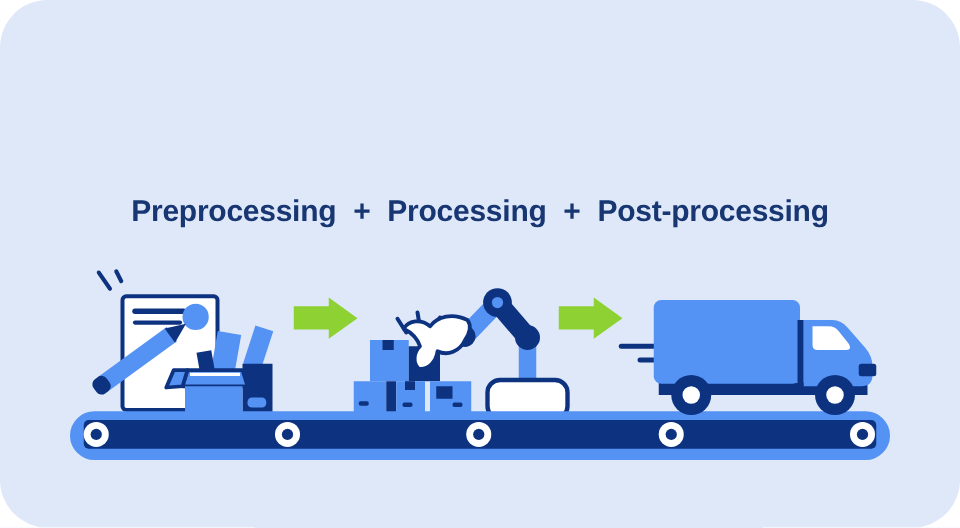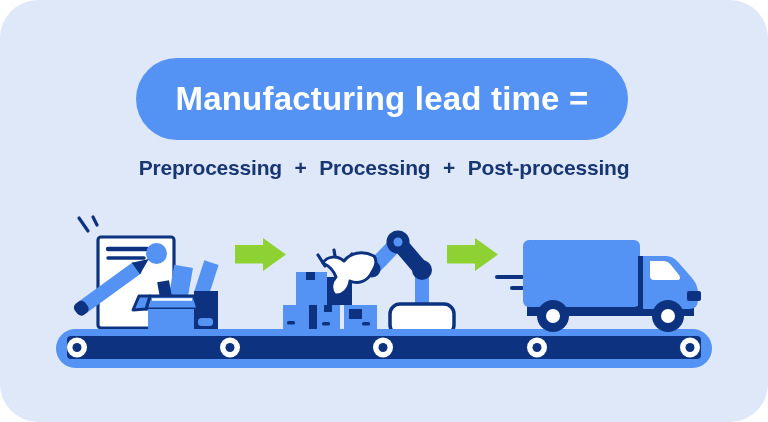--- a/index.html
+++ b/index.html
@@ -21,40 +21,37 @@
   .pill-title{
     color:#ffffff;
     font-size:33px;font-weight:700;
     letter-spacing:0.2px;
     white-space:nowrap;
   }
   .formula{
     position:absolute;left:0;top:156px;width:768px;
     text-align:center;
     color:var(--text_navy,#173672);
-    font-size:21px;font-weight:700;
+    font-size:24px;font-weight:700;
     word-spacing:7px;letter-spacing:-0.2px;
     white-space:nowrap;
   }
   .art{position:absolute;left:0;top:0;}
   .fill-blue{fill:var(--blue,#5492f4);}
   .fill-navy{fill:var(--navy,#0d3380);}
   .fill-white{fill:#ffffff;}
   .fill-green{fill:var(--green,#8ed133);}
   .stroke-navy{stroke:var(--navy,#0d3380);}
   .spark{stroke:var(--navy,#0d3380);stroke-width:3.2;stroke-linecap:round;fill:none;}
 </style>
 </head>
 <body>
 
 <div class="card">
 
-  <div class="pill">
-    <span class="pill-title">Manufacturing lead time =</span>
-  </div>
 
   <div class="formula">Preprocessing + Processing + Post-processing</div>
 
   <svg class="art" width="768" height="422" viewBox="0 0 768 422">
 
     <g>
       <g>
         <path class="spark" d="M88,231 L79,218"></path>
         <path class="spark" d="M97,225 L93,217"></path>
       </g>

